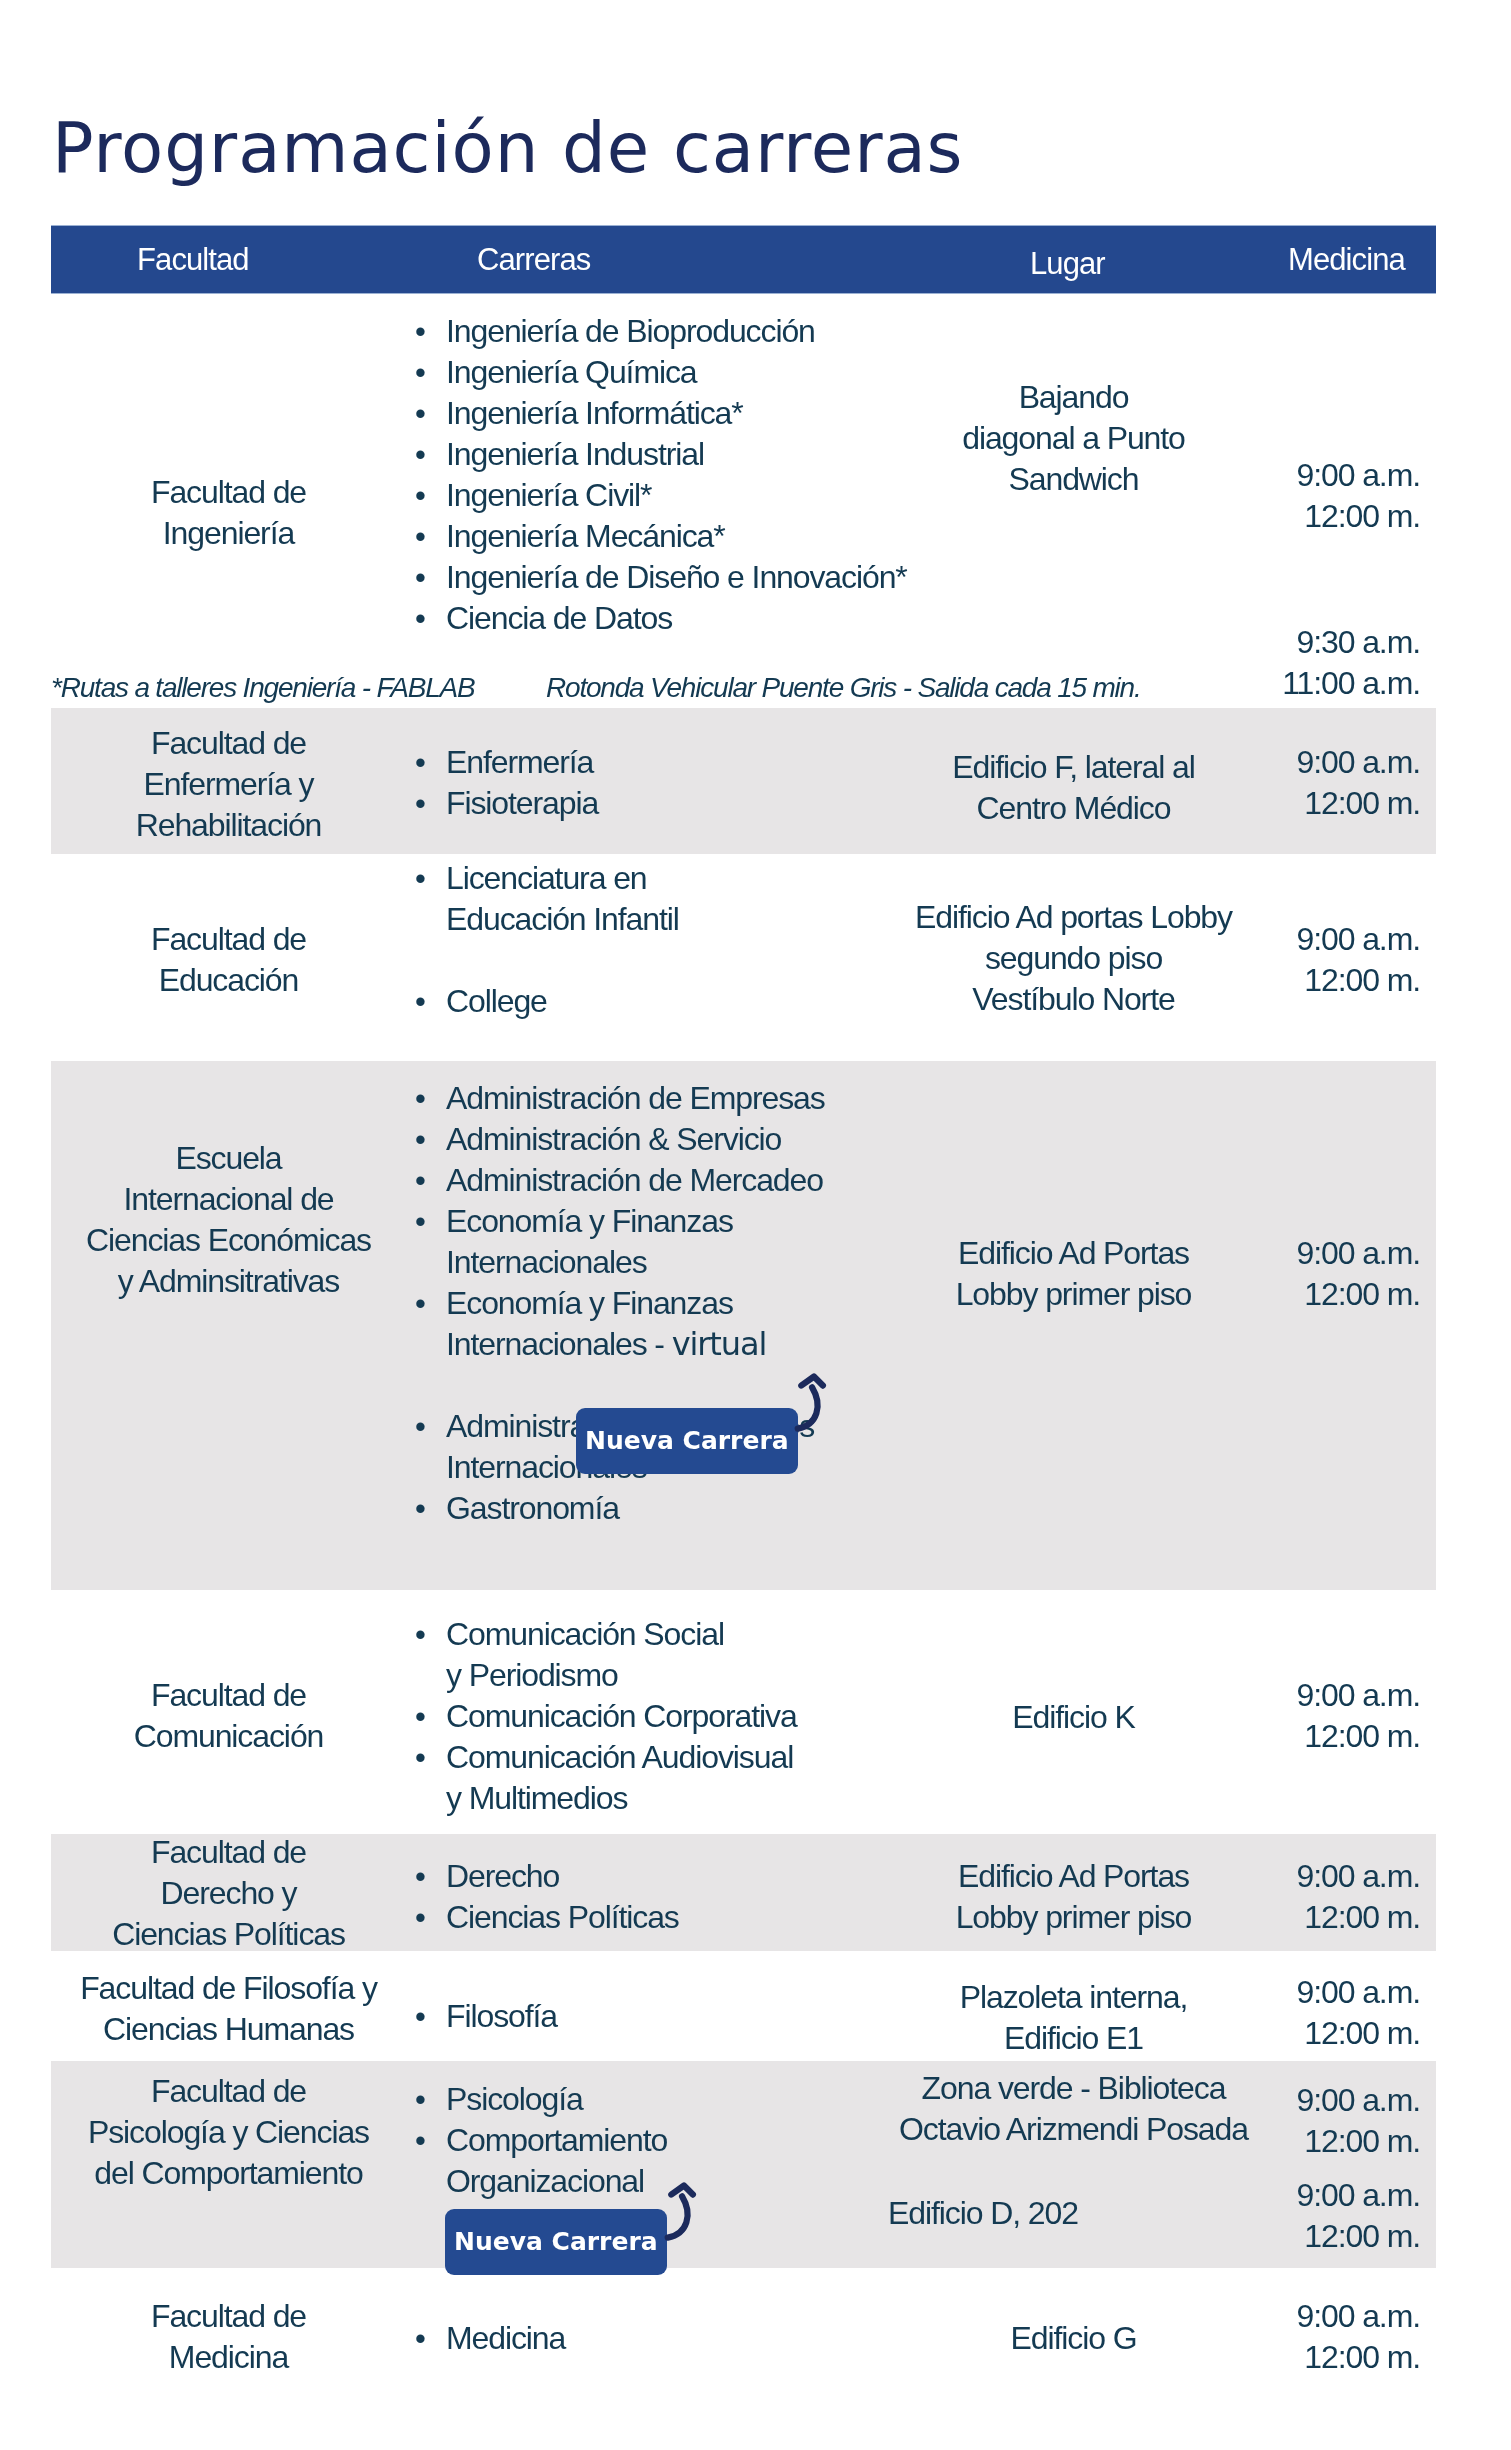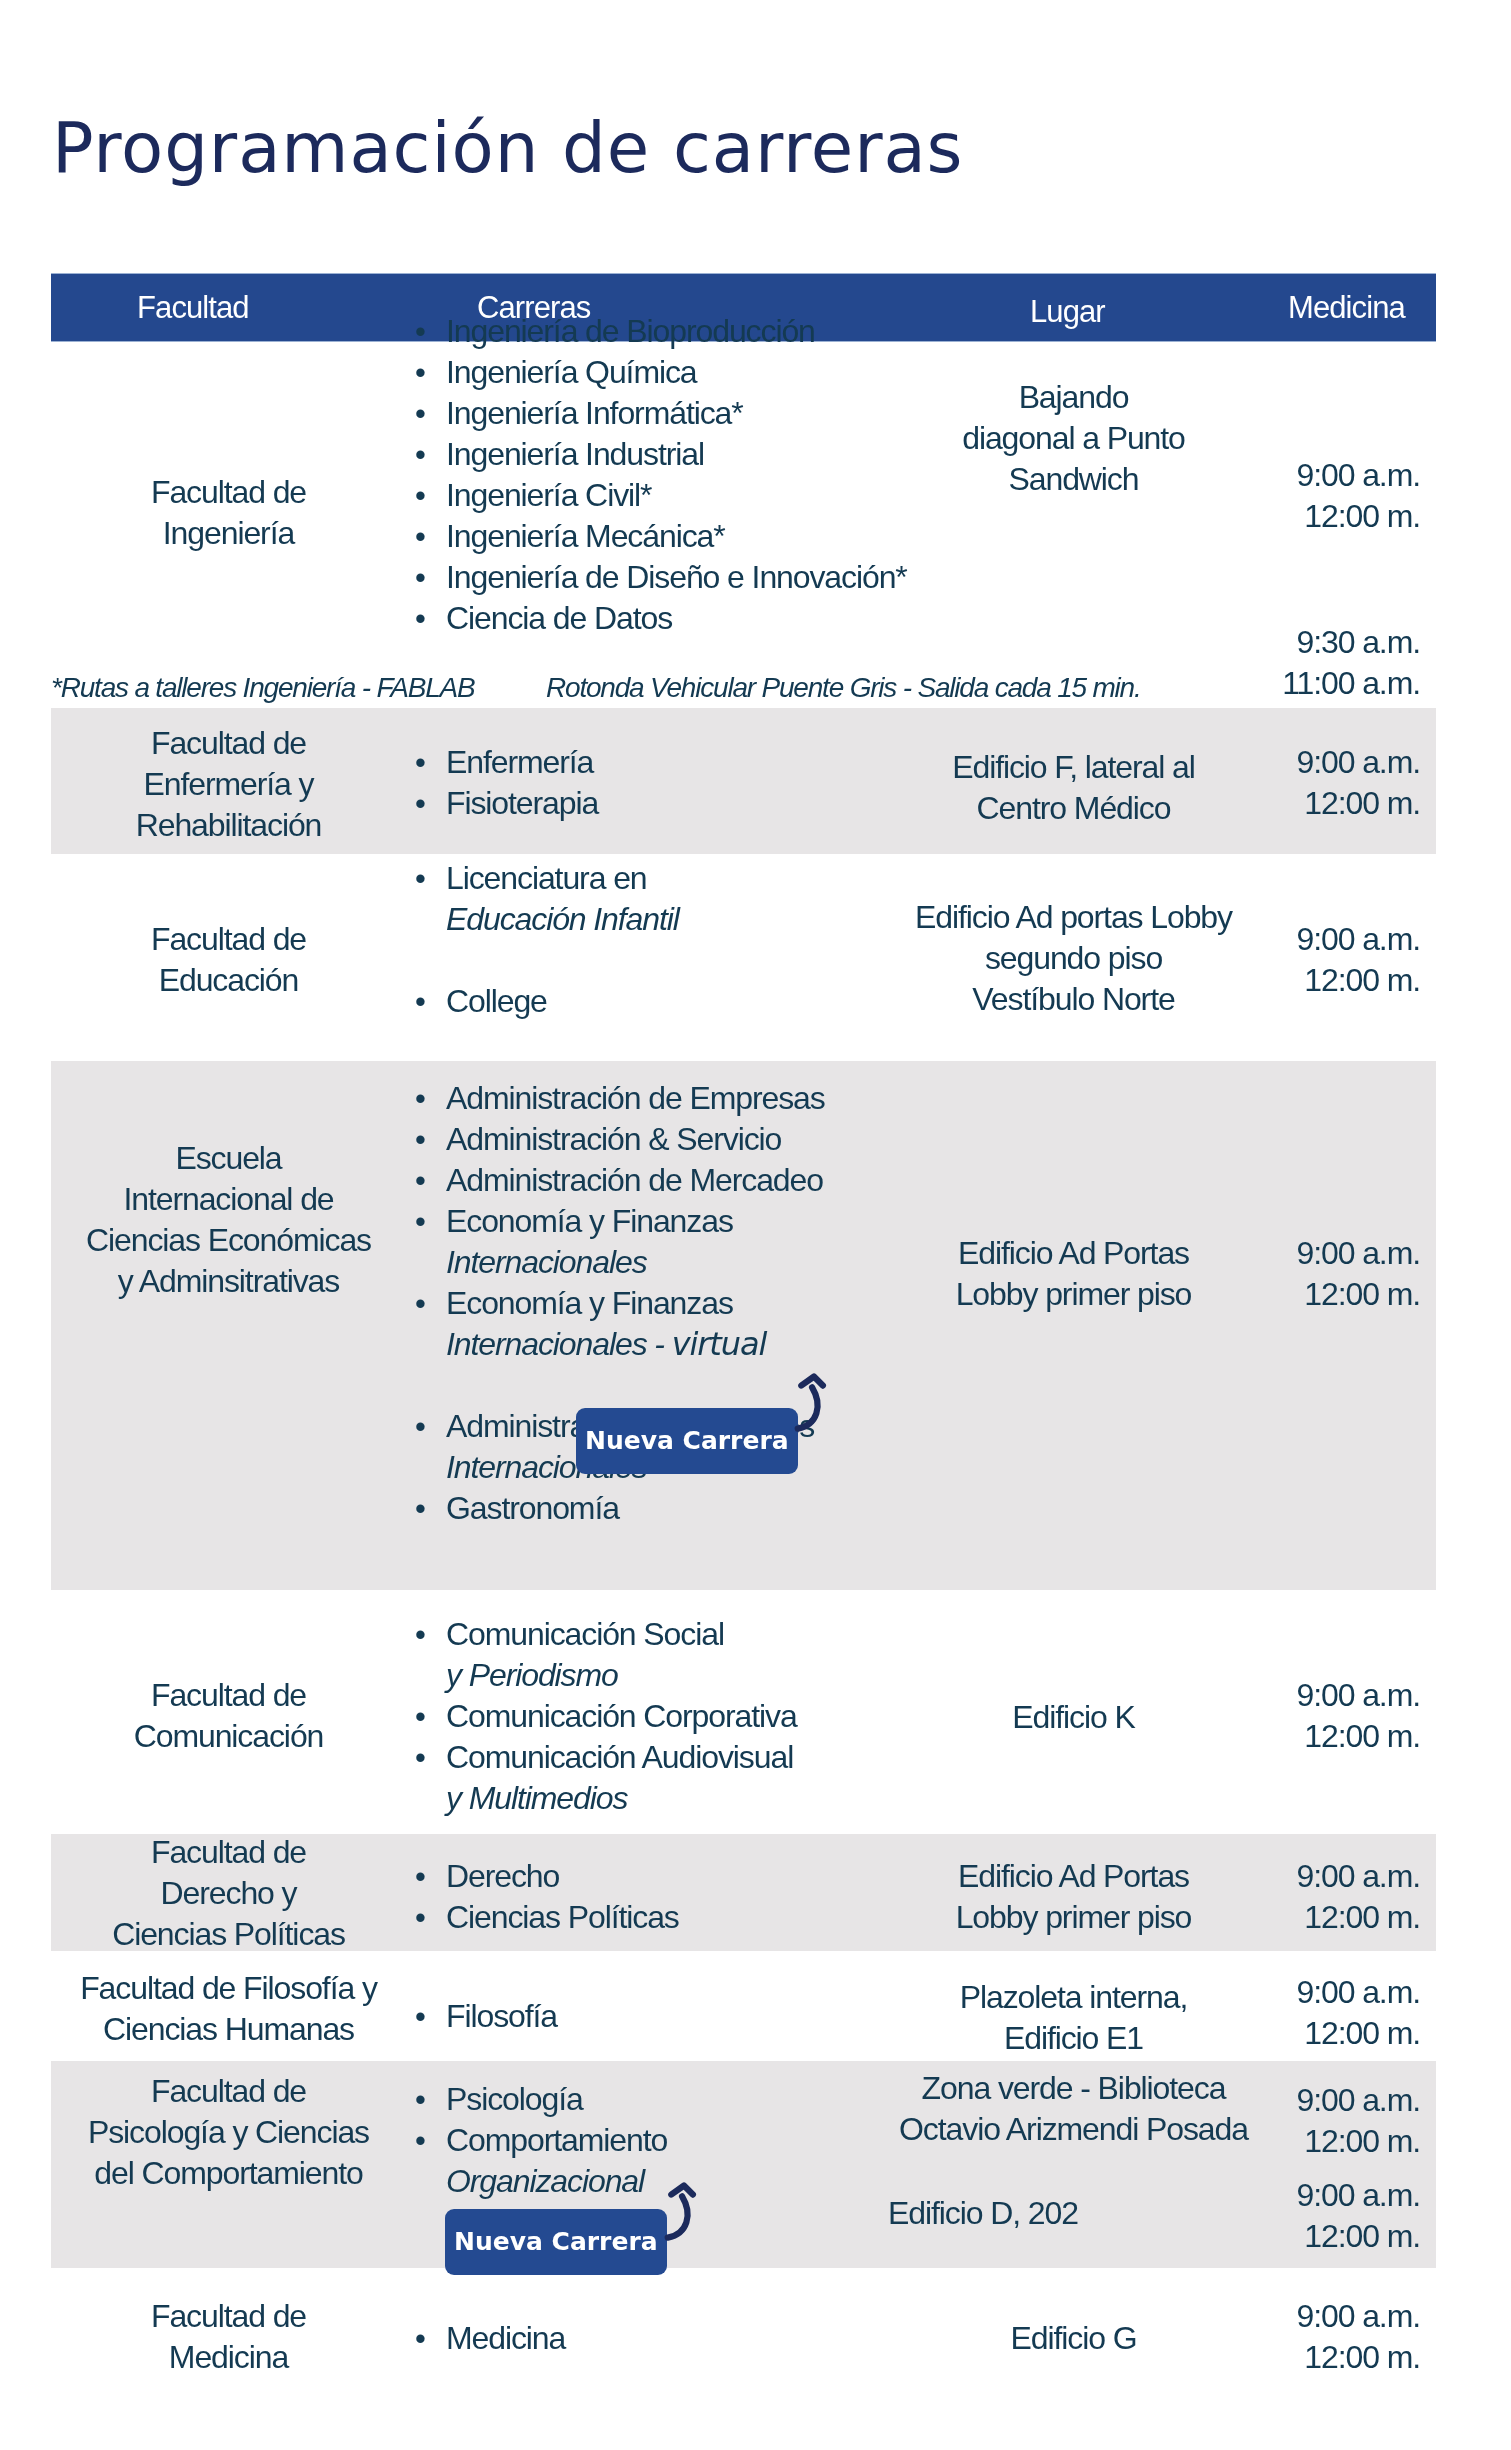--- a/index.html
+++ b/index.html
@@ -1,32 +1,32 @@
 <!DOCTYPE html>
 <html style="font-size:14.4px"><head>
 <meta charset="utf-8">
 <style>
   html, body { margin:0; padding:0; background:#ffffff; }
   body { width:1511px; height:2450px; position:relative; overflow:hidden;
          font-family:"Liberation Sans", sans-serif; color:#143a52; }
   .title { position:absolute; left:52px; top:108px; font-family:"DejaVu Sans", sans-serif;
            font-weight:normal; font-size:69px; color:#1c2a5c; letter-spacing:0.9px; white-space:nowrap; }
   .header { position:absolute; left:51px; top:225px; width:1385px; height:69px; background:#24488e;
-            border-top:1.8px solid #9bb1d3; border-bottom:1.8px solid #9bb1d3; box-sizing:border-box;margin-top:48px; }
+            border-top:1.8px solid #9bb1d3; border-bottom:1.8px solid #9bb1d3; box-sizing:border-box; }
   .hcell { position:absolute; top:16px; color:#ffffff; font-size:31px; font-weight:normal; letter-spacing:-0.9px; white-space:nowrap; }
   .band { position:absolute; left:51px; width:1385px; background:#e7e5e6; }
   .txt { position:absolute; font-size:32px; line-height:41px; letter-spacing:-1.1px; white-space:nowrap; color:#143a52; }
   .center { text-align:center; }
   .fac { width:361px; left:48px; }
   .lug { width:433px; left:857px; }
   .hor { width:153px; left:1267px; text-align:right; }
   .list { left:415px; }
   .list .li { position:relative; padding-left:31px; }
   .list .li .bullet { position:absolute; left:0; top:0; font-size:31px; }
-  .list .cont { padding-left:31px;font-style:italic; }
+  .list .cont { padding-left:31px; }
   .note { font-size:28px; letter-spacing:-1.2px;font-style:italic; }
   .badge { position:absolute; background:#244a91; color:#ffffff; font-weight:bold;
            font-family:"DejaVu Sans", sans-serif; font-size:25px; border-radius:9px;
            padding:16px 9px; line-height:34px; white-space:nowrap; }
   .virtual { font-family:"DejaVu Sans", sans-serif; font-size:32px; color:#143a52; }
   .arrow { position:absolute; }
 </style>
 </head>
 <body>
 

